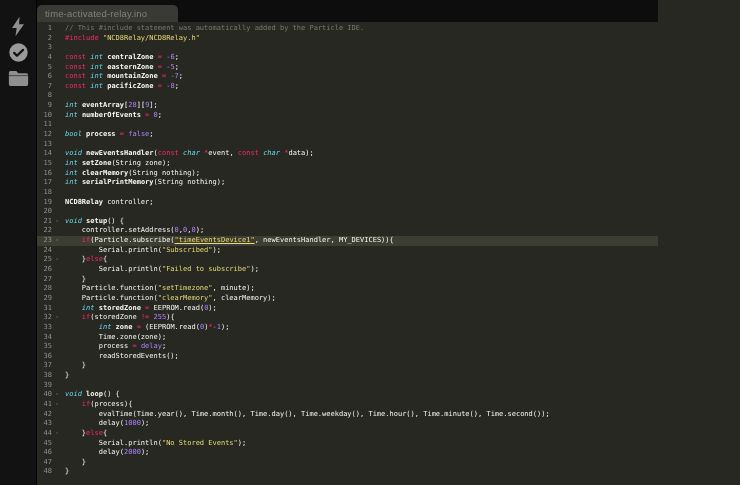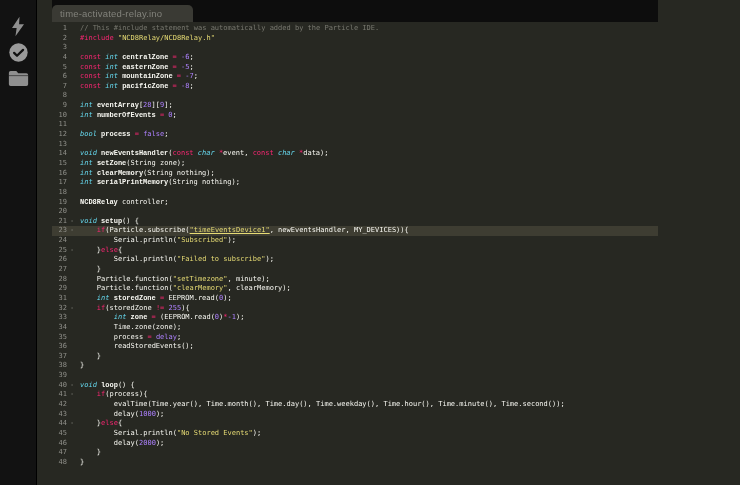--- a/index.html
+++ b/index.html
@@ -1,17 +1,17 @@
 <!DOCTYPE html>
 <html style="--editor-bg: #272822; --active-line-bg: #3e3d32; --tab-bar-bg: #0d0d0d; --tab-bg: #3a3a34; --tab-fg: #82827b; --sidebar-bg: #121212; --gutter-fg: #90908a;"><head>
 <meta charset="utf-8">
 <style>
   html,body{margin:0;padding:0;}
   body{width:740px;height:485px;overflow:hidden;background:#272822;font-family:"Liberation Sans",sans-serif;}
-  .app{position:relative;width:658px;height:485px;display:flex;gap:15px;}
+  .app{position:relative;width:658px;height:485px;display:flex;}
 
   
   .sidebar{width:37px;flex:none;background:var(--sidebar-bg,#121212);border-right:1px solid #000;
            display:flex;flex-direction:column;align-items:center;padding-top:14px;box-sizing:border-box;}
   .side-btn{background:none;border:none;width:26px;height:24px;padding:0;margin-bottom:2px;cursor:pointer;
             display:flex;align-items:center;justify-content:center;}
   .side-btn svg{display:block;}
 
   
   .main{flex:1;display:flex;flex-direction:column;min-width:0;}
@@ -23,21 +23,21 @@
 
   
   .editor{flex:1;background:var(--editor-bg,#272822);padding-top:2px;overflow:hidden;
           font-family:"DejaVu Sans Mono",monospace;font-size:7px;font-weight:500;}
   .line{display:flex;height:9.65px;line-height:9.65px;white-space:pre;}
   .line.active{background:var(--active-line-bg,#3e3d32);}
   .ln{width:15px;flex:none;text-align:right;color:var(--gutter-fg,#90908a);}
   .fold{width:13px;flex:none;color:var(--gutter-fg,#90908a);padding-left:3px;box-sizing:border-box;}
   .code{flex:1;min-width:0;}
 </style>
-<style>.tk-pl{color:#f8f8f2;}.tk-name{color:#f8f8f2;font-weight:bold;font-family:Liberation Mono, monospace;}.tk-kw{color:#f92672;}.tk-op{color:#f92672;}.tk-type{color:#66d9ef;font-style:italic;}.tk-num{color:#ae81ff;}.tk-str{color:#e6db74;}.tk-stru{color:#e6db74;text-decoration:underline;}.tk-com{color:#797970;}</style></head>
+<style>.tk-pl{color:#f8f8f2;}.tk-name{color:#f8f8f2;font-weight:bold;}.tk-kw{color:#f92672;}.tk-op{color:#f92672;}.tk-type{color:#66d9ef;font-style:italic;}.tk-num{color:#ae81ff;}.tk-str{color:#e6db74;}.tk-stru{color:#e6db74;text-decoration:underline;}.tk-com{color:#797970;}</style></head>
 <body>
 
 <div class="app">
 
   <div class="sidebar">
     <button class="side-btn">
       <span>
         <svg width="18" height="21" viewBox="0 0 24 28">
           <path d="M14 1 L4 16 h6.2 L8.6 27 L20 11 h-6.6 z" fill="#8f8f8f"></path>
         </svg>
@@ -83,20 +83,21 @@
           <div class="line"><span class="ln">12</span><span class="fold"></span><span class="code"><span class="tk-type">bool</span><span class="tk-pl"> </span><span class="tk-name">process</span><span class="tk-op"> = </span><span class="tk-num">false</span><span class="tk-pl">;</span></span></div>
           <div class="line"><span class="ln">13</span><span class="fold"></span><span class="code"></span></div>
           <div class="line"><span class="ln">14</span><span class="fold"></span><span class="code"><span class="tk-type">void</span><span class="tk-pl"> </span><span class="tk-name">newEventsHandler</span><span class="tk-pl">(</span><span class="tk-kw">const</span><span class="tk-pl"> </span><span class="tk-type">char</span><span class="tk-pl"> </span><span class="tk-op">*</span><span class="tk-pl">event, </span><span class="tk-kw">const</span><span class="tk-pl"> </span><span class="tk-type">char</span><span class="tk-pl"> </span><span class="tk-op">*</span><span class="tk-pl">data);</span></span></div>
           <div class="line"><span class="ln">15</span><span class="fold"></span><span class="code"><span class="tk-type">int</span><span class="tk-pl"> </span><span class="tk-name">setZone</span><span class="tk-pl">(String zone);</span></span></div>
           <div class="line"><span class="ln">16</span><span class="fold"></span><span class="code"><span class="tk-type">int</span><span class="tk-pl"> </span><span class="tk-name">clearMemory</span><span class="tk-pl">(String nothing);</span></span></div>
           <div class="line"><span class="ln">17</span><span class="fold"></span><span class="code"><span class="tk-type">int</span><span class="tk-pl"> </span><span class="tk-name">serialPrintMemory</span><span class="tk-pl">(String nothing);</span></span></div>
           <div class="line"><span class="ln">18</span><span class="fold"></span><span class="code"></span></div>
           <div class="line"><span class="ln">19</span><span class="fold"></span><span class="code"><span class="tk-name">NCD8Relay</span><span class="tk-pl"> controller;</span></span></div>
           <div class="line"><span class="ln">20</span><span class="fold"></span><span class="code"></span></div>
           <div class="line"><span class="ln">21</span><span class="fold">-</span><span class="code"><span class="tk-type">void</span><span class="tk-pl"> </span><span class="tk-name">setup</span><span class="tk-pl">() {</span></span></div>
+          <div class="line"><span class="ln">22</span><span class="fold"></span><span class="code"><span class="tk-pl">    controller.setAddress(</span><span class="tk-num">0</span><span class="tk-pl">,</span><span class="tk-num">0</span><span class="tk-pl">,</span><span class="tk-num">0</span><span class="tk-pl">);</span></span></div>
           <div class="line active"><span class="ln">23</span><span class="fold">-</span><span class="code"><span class="tk-pl">    </span><span class="tk-kw">if</span><span class="tk-pl">(Particle.subscribe(</span><span class="tk-stru">"timeEventsDevice1"</span><span class="tk-pl">, newEventsHandler, MY_DEVICES)){</span></span></div>
           <div class="line"><span class="ln">24</span><span class="fold"></span><span class="code"><span class="tk-pl">        Serial.println(</span><span class="tk-str">"Subscribed"</span><span class="tk-pl">);</span></span></div>
           <div class="line"><span class="ln">25</span><span class="fold">-</span><span class="code"><span class="tk-pl">    }</span><span class="tk-kw">else</span><span class="tk-pl">{</span></span></div>
           <div class="line"><span class="ln">26</span><span class="fold"></span><span class="code"><span class="tk-pl">        Serial.println(</span><span class="tk-str">"Failed to subscribe"</span><span class="tk-pl">);</span></span></div>
           <div class="line"><span class="ln">27</span><span class="fold"></span><span class="code"><span class="tk-pl">    }</span></span></div>
           <div class="line"><span class="ln">28</span><span class="fold"></span><span class="code"><span class="tk-pl">    Particle.function(</span><span class="tk-str">"setTimezone"</span><span class="tk-pl">, minute);</span></span></div>
           <div class="line"><span class="ln">29</span><span class="fold"></span><span class="code"><span class="tk-pl">    Particle.function(</span><span class="tk-str">"clearMemory"</span><span class="tk-pl">, clearMemory);</span></span></div>
           <div class="line"><span class="ln">31</span><span class="fold"></span><span class="code"><span class="tk-pl">    </span><span class="tk-type">int</span><span class="tk-pl"> </span><span class="tk-name">storedZone</span><span class="tk-op"> = </span><span class="tk-pl">EEPROM.read(</span><span class="tk-num">0</span><span class="tk-pl">);</span></span></div>
           <div class="line"><span class="ln">32</span><span class="fold">-</span><span class="code"><span class="tk-pl">    </span><span class="tk-kw">if</span><span class="tk-pl">(storedZone </span><span class="tk-op">!=</span><span class="tk-pl"> </span><span class="tk-num">255</span><span class="tk-pl">){</span></span></div>
           <div class="line"><span class="ln">33</span><span class="fold"></span><span class="code"><span class="tk-pl">        </span><span class="tk-type">int</span><span class="tk-pl"> </span><span class="tk-name">zone</span><span class="tk-op"> = </span><span class="tk-pl">(EEPROM.read(</span><span class="tk-num">0</span><span class="tk-pl">)</span><span class="tk-op">*</span><span class="tk-num">-1</span><span class="tk-pl">);</span></span></div>

